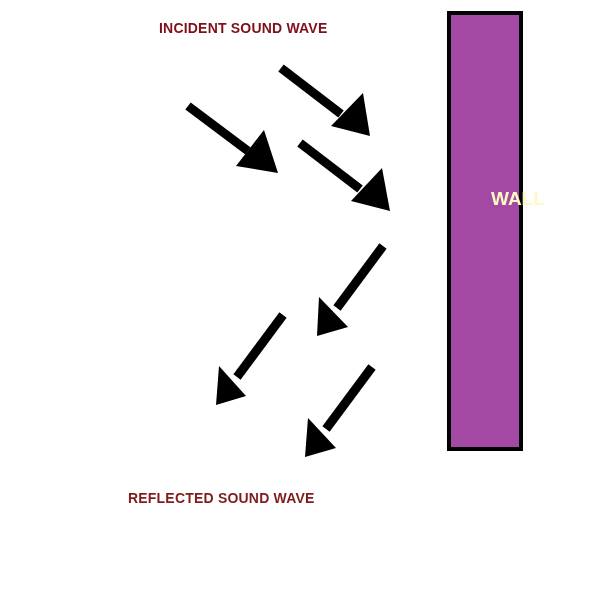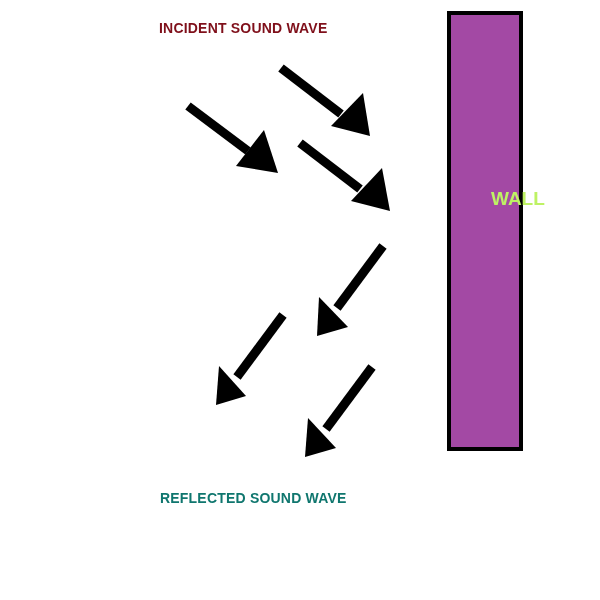--- a/index.html
+++ b/index.html
@@ -83,18 +83,18 @@
         <polygon points="216,405 219,366 246,396" stroke="none"></polygon>
       </g>
       <g>
         <line x1="372" y1="367" x2="326" y2="429" stroke-width="9"></line>
         <polygon points="305,457 308,418 336,448" stroke="none"></polygon>
       </g>
     </g>
   </svg>
 
   <div class="wall" style="background: rgb(163, 73, 164); border-color: rgb(0, 0, 0);">
-    <div class="wall-label" style="color: #bef264; margin-left: 40px;">WALL</div>
+    <div class="wall-label" style="color: #fef9c3; margin-left: 40px;">WALL</div>
   </div>
 
-  <div class="label reflected-label" style="color: #0f766e; margin-left: 32px;">REFLECTED SOUND WAVE</div>
+  <div class="label reflected-label" style="color: #7f1d1d;">REFLECTED SOUND WAVE</div>
 
 </div>
 
 </body></html>

